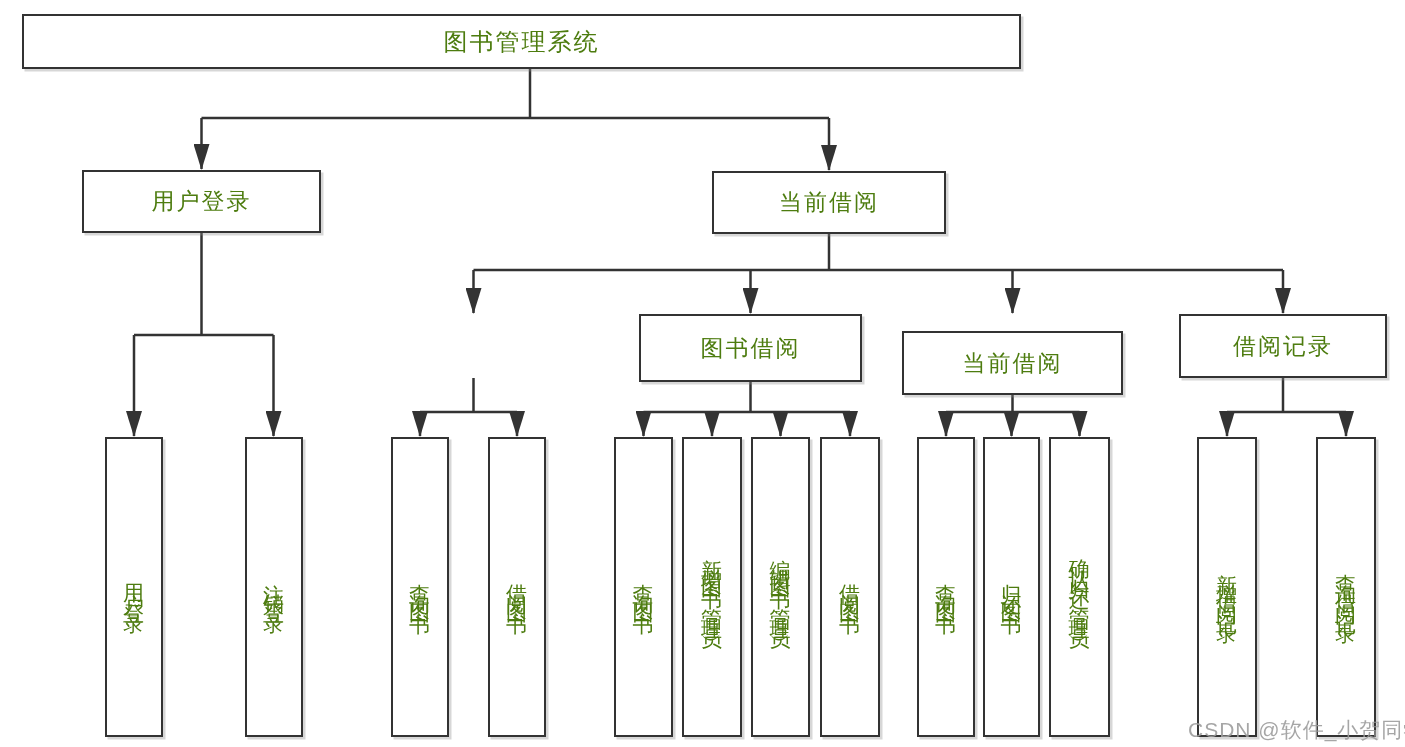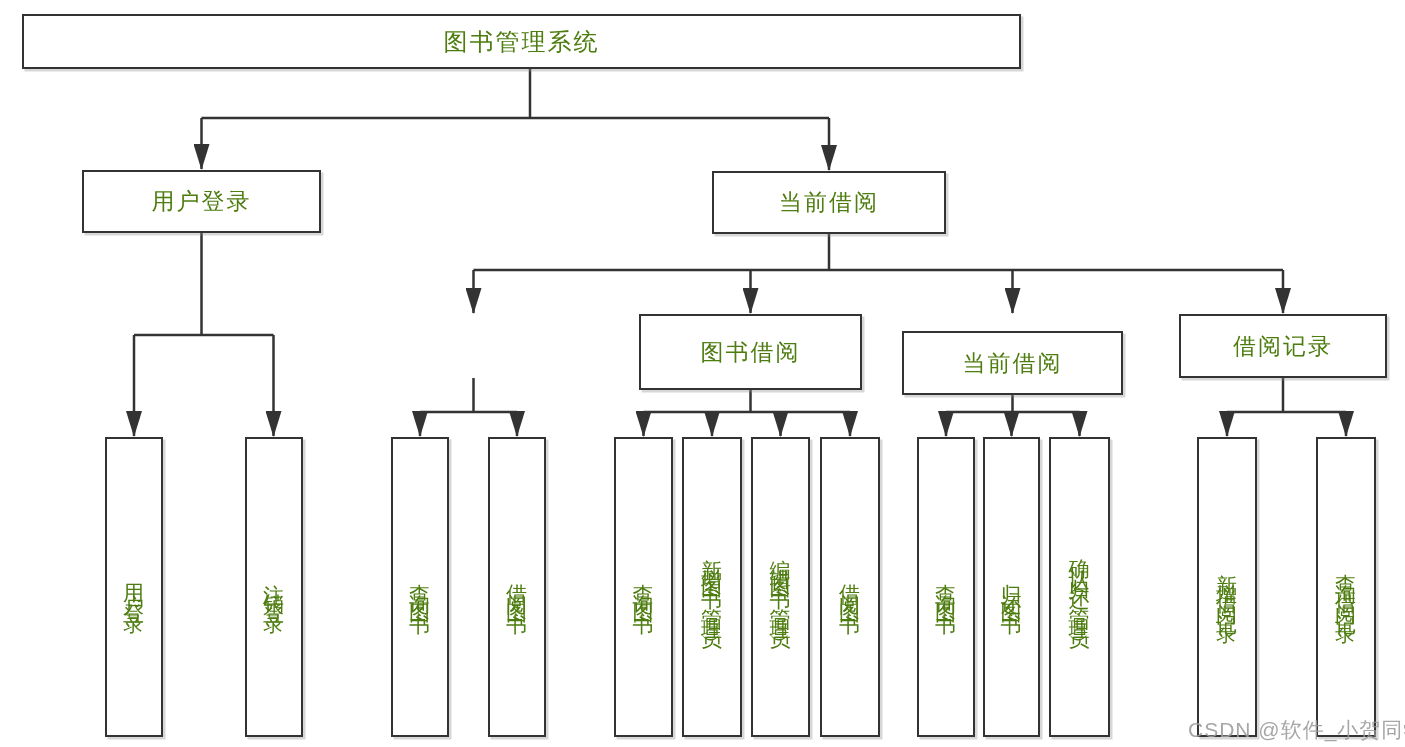--- a/index.html
+++ b/index.html
@@ -101,21 +101,21 @@
       <line x1="1227" y1="412" x2="1227" y2="436" marker-end="url(#arr)"></line>
       <line x1="1346" y1="412" x2="1346" y2="436" marker-end="url(#arr)"></line>
     </g>
   </svg>
 
   <div class="node h-node root-node" style="left:22px;top:14px;width:999px;height:55px;">图书管理系统</div>
 
   <div class="node h-node" style="left:82px;top:170px;width:239px;height:63px;">用户登录</div>
   <div class="node h-node" style="left:712px;top:171px;width:234px;height:63px;">当前借阅</div>
 
-  <div class="node h-node" style="left:639px;top:314px;width:223px;height:76px;">图书借阅</div>
+  <div class="node h-node" style="left:639px;top:314px;width:223px;height:68px;">图书借阅</div>
   <div class="node h-node" style="left:902px;top:314px;width:221px;height:64px;margin-top:17px;">当前借阅</div>
   <div class="node h-node" style="left:1179px;top:314px;width:208px;height:64px;">借阅记录</div>
 
   <div class="node v-node" style="left:105px;top:437px;width:58px;height:300px;">用户登录</div>
   <div class="node v-node" style="left:245px;top:437px;width:58px;height:300px;">注销登录</div>
 
   <div class="node v-node" style="left:391px;top:437px;width:58px;height:300px;">查询图书</div>
   <div class="node v-node" style="left:488px;top:437px;width:58px;height:300px;">借阅图书</div>
 
   <div class="node v-node" style="left:614px;top:437px;width:59px;height:300px;">查询图书</div>

